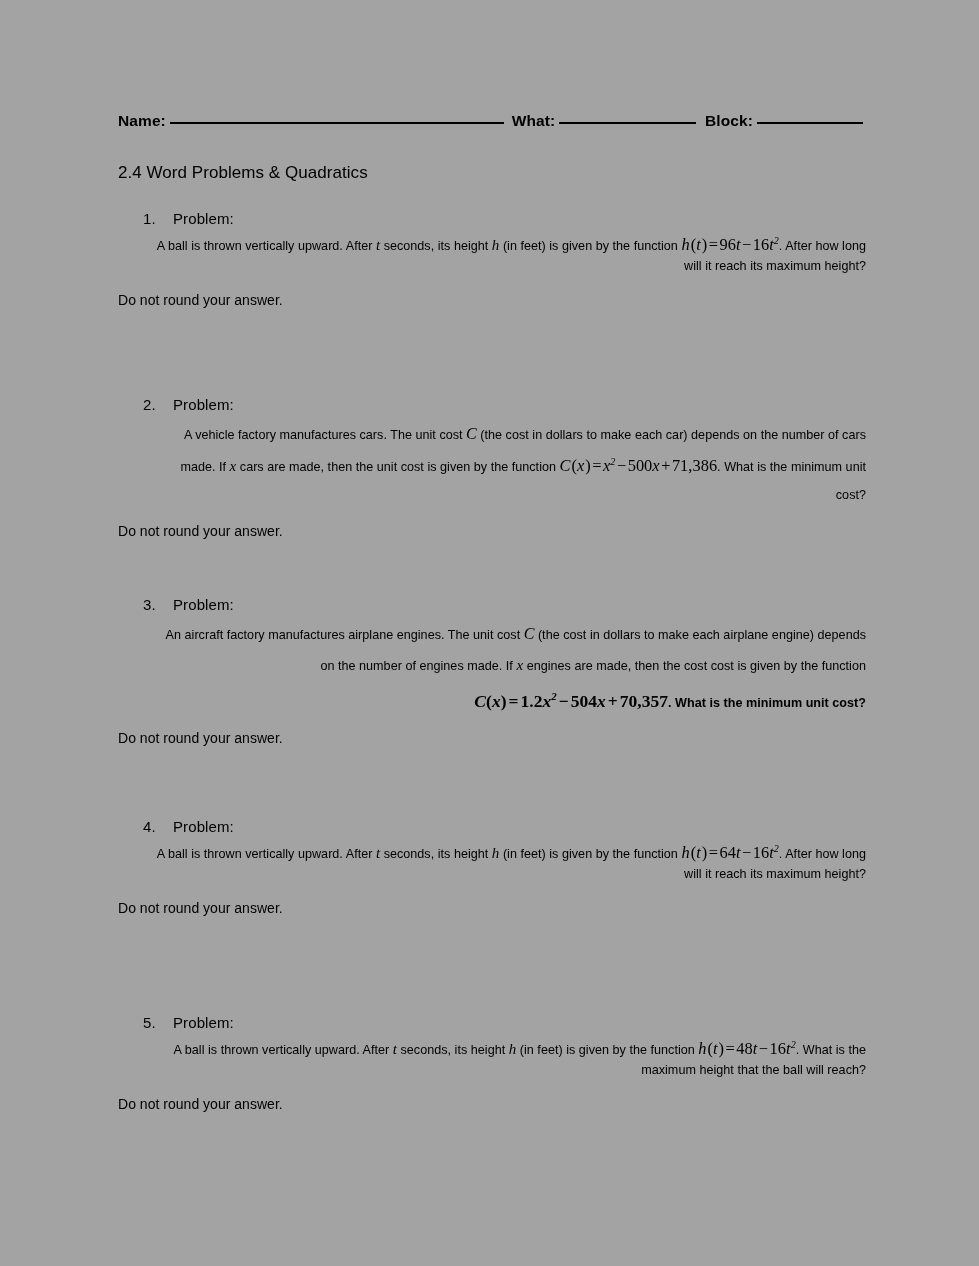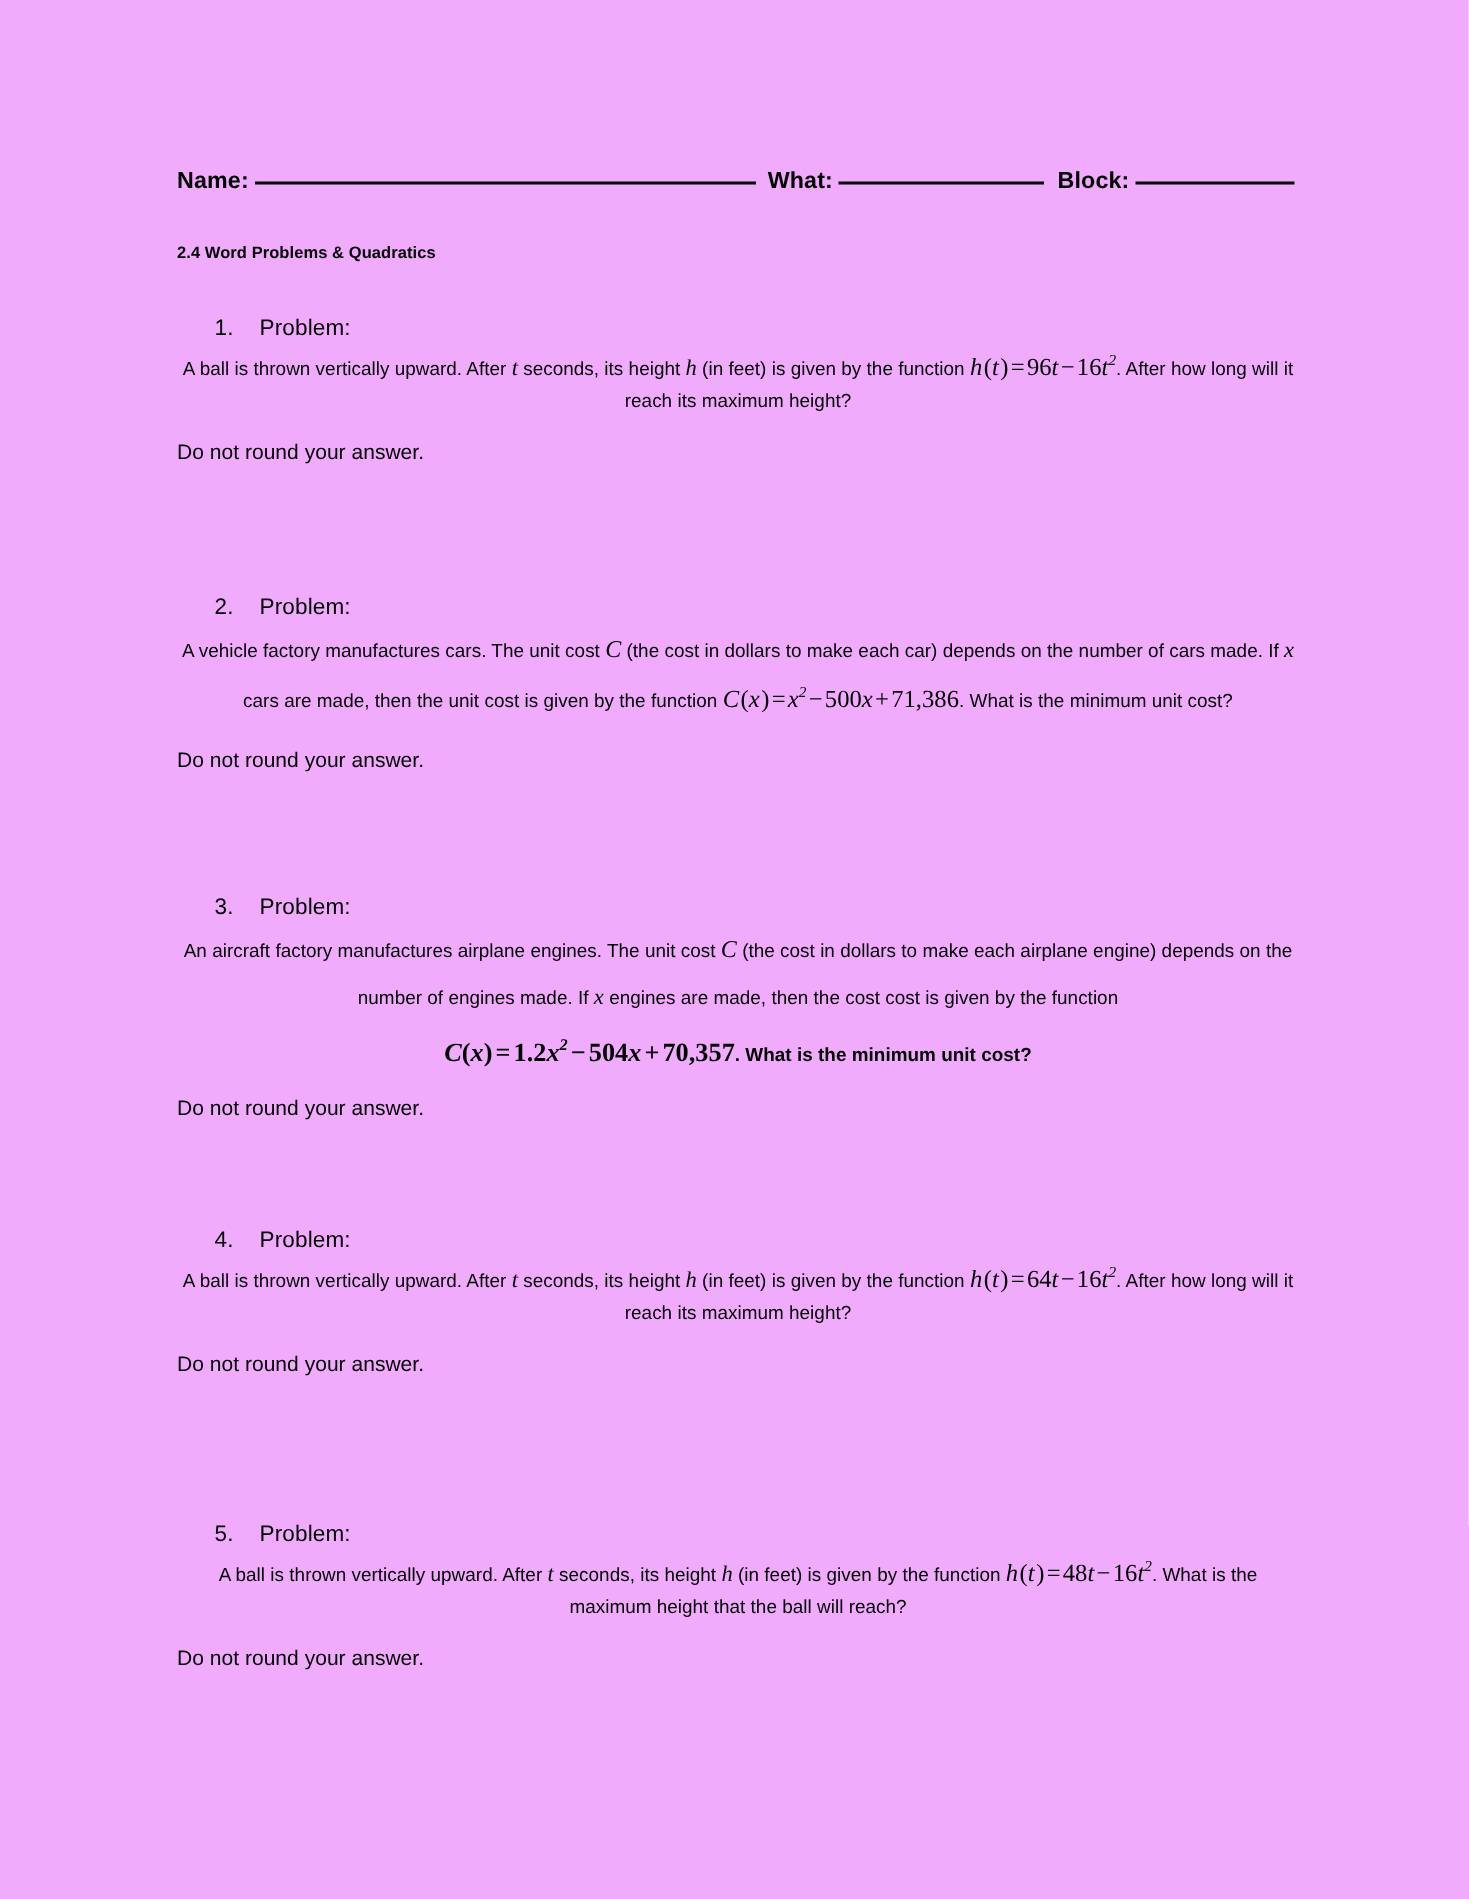--- a/index.html
+++ b/index.html
@@ -14,21 +14,21 @@
     font-family: "Liberation Sans", sans-serif;
     color: #000000;
     overflow: hidden;
   }
 
   .page {
     position: absolute;
     left: 0; top: 0;
     width: 979px;
     height: 1266px;
-    background: #f0abfc;
+    background: #a3a3a3;
   }
 
   
   .header-row {
     position: absolute;
     left: 118px;
     top: 112px;
     width: 745px;
     height: 26px;
     display: flex;
@@ -48,22 +48,22 @@
   }
   .rule-name  { width: 337px; margin-left: 4px; margin-right: 8px; }
   .rule-date  { width: 138px; margin-left: 4px; margin-right: 9px; }
   .rule-block { width: 107px; margin-left: 4px; }
 
   
   .section-title {
     position: absolute;
     left: 118px;
     top: 163px;
-    font-size: 11px;
-    font-weight: bold;
+    font-size: 17px;
+    font-weight: normal;
     letter-spacing: 0.05px;
     white-space: nowrap;
   }
 
   
   .problem {
     position: absolute;
     left: 118px;
     width: 748px;
   }
@@ -76,23 +76,24 @@
     margin-bottom: 5px;
     letter-spacing: 0.1px;
   }
   .prob-num {
     width: 30px;
     flex: 0 0 30px;
   }
   .prob-body {
     font-size: 12.6px;
     line-height: 1.55;
-    text-align: center;
+    text-align: right;
     letter-spacing: 0.02px;
     max-width: 748px;
+    margin-left: 32px;
   }
   .prob-body.loose { line-height: 2.0; }
   .prob-note {
     font-size: 14px;
     line-height: 1.55;
     margin-top: 13px;
     letter-spacing: 0.02px;
   }
 
   

